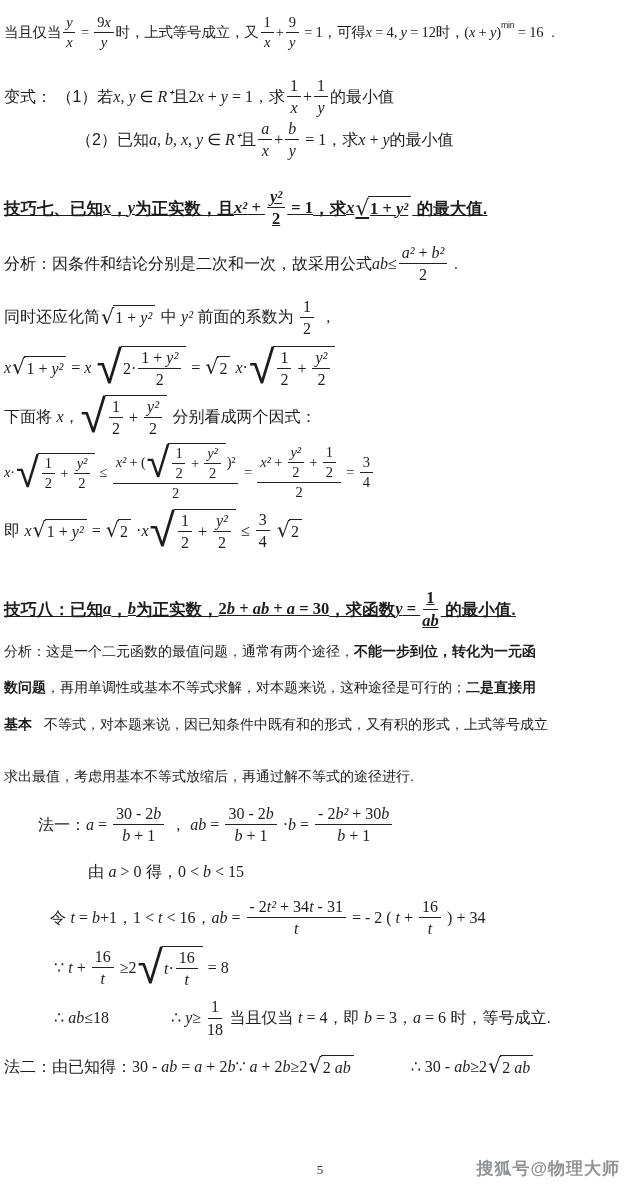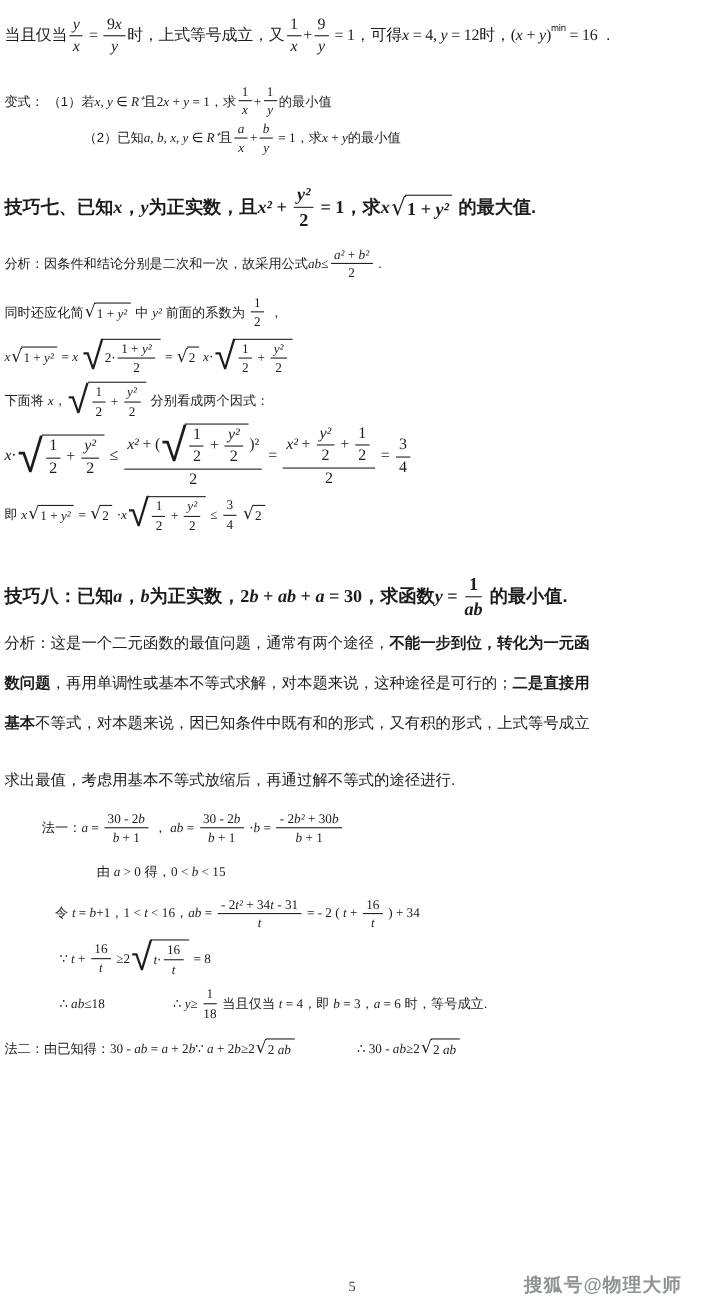--- a/index.html
+++ b/index.html
@@ -5,24 +5,24 @@
   * { margin:0; padding:0; box-sizing:border-box; }
   html,body { width:640px; height:1188px; }
   body {
     position:relative; background:#ffffff; color:#1c1c1c;
     font-family:"Liberation Sans", sans-serif;
     overflow:hidden; padding:14px 2px 0 4px;
   }
   #doc { width:100%; }
   .line {
     display:flex; align-items:center; white-space:pre;
-    font-size:12px; line-height:1.35;
+    font-size:16px; line-height:1.35;
   }
   .line.sm { font-size:14.5px; letter-spacing:-0.2px; }
-  .line.heading { font-size:16.5px; font-weight:700; }
+  .line.heading { font-size:16.5px; font-weight:700;text-decoration:underline; }
   .heading .vr, .heading .mr { font-weight:700; }
   .line.para { font-size:14px; line-height:1.25;align-items:flex-end; }
   .zh { font-family:"Liberation Sans", sans-serif; }
   .bd { font-weight:700; }
   .vr { font-family:"Liberation Serif", serif; font-style:italic; }
   .mr { font-family:"Liberation Serif", serif; }
   .frac {
     display:inline-flex; flex-direction:column; align-items:center;
     margin:0 2px; line-height:1.2; vertical-align:middle;
   }
@@ -65,21 +65,21 @@
     <div class="line heading" style="margin-top: 26px;"><span class="zh">技巧七、已知</span><span class="vr">x</span><span class="zh">，</span><span class="vr">y</span><span class="zh">为正实数，且</span><span class="vr">x²</span><span class="mr"> + </span><span class="frac"><span class="num"><span class="vr">y²</span></span><span class="den"><span class="mr">2</span></span></span><span class="mr"> = 1</span><span class="zh">，求</span><span class="vr">x</span><span class="sqrt"><span class="rad">√</span><span class="rct"><span class="mr">1 + </span><span class="vr">y²</span></span></span><span class="zh"> 的最大值.</span></div>
     <div class="line" style="margin-top: 14px;"><span class="zh">分析：因条件和结论分别是二次和一次，故采用公式</span><span class="vr">ab</span><span class="mr">≤</span><span class="frac"><span class="num"><span class="vr">a²</span><span class="mr"> + </span><span class="vr">b²</span></span><span class="den"><span class="mr">2</span></span></span><span class="zh"> .</span></div>
     <div class="line" style="margin-top: 12px;"><span class="zh">同时还应化简</span><span class="sqrt"><span class="rad">√</span><span class="rct"><span class="mr">1 + </span><span class="vr">y²</span></span></span><span class="zh"> 中 </span><span class="vr">y²</span><span class="zh"> 前面的系数为 </span><span class="frac"><span class="num"><span class="mr">1</span></span><span class="den"><span class="mr">2</span></span></span><span class="zh"> ，</span></div>
     <div class="line" style="margin-top: 8px;"><span class="vr">x</span><span class="sqrt"><span class="rad">√</span><span class="rct"><span class="mr">1 + </span><span class="vr">y²</span></span></span><span class="mr"> = </span><span class="vr">x</span><span class="mr"> </span><span class="sqrt tall"><span class="rad">√</span><span class="rct"><span class="mr">2·</span><span class="frac"><span class="num"><span class="mr">1 + </span><span class="vr">y²</span></span><span class="den"><span class="mr">2</span></span></span></span></span><span class="mr"> = </span><span class="sqrt"><span class="rad">√</span><span class="rct"><span class="mr">2</span></span></span><span class="mr"> </span><span class="vr">x</span><span class="mr">·</span><span class="sqrt tall"><span class="rad">√</span><span class="rct"><span class="frac"><span class="num"><span class="mr">1</span></span><span class="den"><span class="mr">2</span></span></span><span class="mr"> + </span><span class="frac"><span class="num"><span class="vr">y²</span></span><span class="den"><span class="mr">2</span></span></span></span></span></div>
     <div class="line" style="margin-top: 6px;"><span class="zh">下面将 </span><span class="vr">x</span><span class="zh">，</span><span class="sqrt tall"><span class="rad">√</span><span class="rct"><span class="frac"><span class="num"><span class="mr">1</span></span><span class="den"><span class="mr">2</span></span></span><span class="mr"> + </span><span class="frac"><span class="num"><span class="vr">y²</span></span><span class="den"><span class="mr">2</span></span></span></span></span><span class="zh"> 分别看成两个因式：</span></div>
     <div class="line sm" style="margin-top: 4px;"><span class="vr">x</span><span class="mr">·</span><span class="sqrt tall"><span class="rad">√</span><span class="rct"><span class="frac"><span class="num"><span class="mr">1</span></span><span class="den"><span class="mr">2</span></span></span><span class="mr"> + </span><span class="frac"><span class="num"><span class="vr">y²</span></span><span class="den"><span class="mr">2</span></span></span></span></span><span class="mr"> ≤ </span><span class="frac"><span class="num"><span class="vr">x²</span><span class="mr"> + (</span><span class="sqrt tall"><span class="rad">√</span><span class="rct"><span class="frac"><span class="num"><span class="mr">1</span></span><span class="den"><span class="mr">2</span></span></span><span class="mr"> + </span><span class="frac"><span class="num"><span class="vr">y²</span></span><span class="den"><span class="mr">2</span></span></span></span></span><span class="mr">)²</span></span><span class="den"><span class="mr">2</span></span></span><span class="mr"> = </span><span class="frac"><span class="num"><span class="vr">x²</span><span class="mr"> + </span><span class="frac"><span class="num"><span class="vr">y²</span></span><span class="den"><span class="mr">2</span></span></span><span class="mr"> + </span><span class="frac"><span class="num"><span class="mr">1</span></span><span class="den"><span class="mr">2</span></span></span></span><span class="den"><span class="mr">2</span></span></span><span class="mr"> = </span><span class="frac"><span class="num"><span class="mr">3</span></span><span class="den"><span class="mr">4</span></span></span></div>
     <div class="line" style="margin-top: 6px;"><span class="zh">即 </span><span class="vr">x</span><span class="sqrt"><span class="rad">√</span><span class="rct"><span class="mr">1 + </span><span class="vr">y²</span></span></span><span class="mr"> = </span><span class="sqrt"><span class="rad">√</span><span class="rct"><span class="mr">2</span></span></span><span class="mr"> ·</span><span class="vr">x</span><span class="sqrt tall"><span class="rad">√</span><span class="rct"><span class="frac"><span class="num"><span class="mr">1</span></span><span class="den"><span class="mr">2</span></span></span><span class="mr"> + </span><span class="frac"><span class="num"><span class="vr">y²</span></span><span class="den"><span class="mr">2</span></span></span></span></span><span class="mr"> ≤ </span><span class="frac"><span class="num"><span class="mr">3</span></span><span class="den"><span class="mr">4</span></span></span><span class="mr"> </span><span class="sqrt"><span class="rad">√</span><span class="rct"><span class="mr">2</span></span></span></div>
     <div class="line heading" style="margin-top: 36px;"><span class="zh">技巧八：已知</span><span class="vr">a</span><span class="zh">，</span><span class="vr">b</span><span class="zh">为正实数，</span><span class="mr">2</span><span class="vr">b</span><span class="mr"> + </span><span class="vr">ab</span><span class="mr"> + </span><span class="vr">a</span><span class="mr"> = 30</span><span class="zh">，求函数</span><span class="vr">y</span><span class="mr"> = </span><span class="frac"><span class="num"><span class="mr">1</span></span><span class="den"><span class="vr">ab</span></span></span><span class="zh"> 的最小值.</span></div>
     <div class="line para" style="margin-top: 12px;"><span class="zh">分析：这是一个二元函数的最值问题，通常有两个途径，</span><span class="zh bd">不能一步到位，转化为一元函</span></div>
     <div class="line para" style="margin-top: 19px;"><span class="zh bd">数问题</span><span class="zh">，再用单调性或基本不等式求解，对本题来说，这种途径是可行的；</span><span class="zh bd">二是直接用</span></div>
-    <div class="line para" style="margin-top: 19px;"><span class="zh bd">基本</span><span class="zh">不等式，对本题来说，因已知条件中既有和的形式，又有积的形式，上式等号成立</span></div>
+    <div class="line para" style="margin-top: 19px; gap: 12px;"><span class="zh bd">基本</span><span class="zh">不等式，对本题来说，因已知条件中既有和的形式，又有积的形式，上式等号成立</span></div>
     <div class="line para" style="margin-top: 35px;"><span class="zh">求出最值，考虑用基本不等式放缩后，再通过解不等式的途径进行.</span></div>
     <div class="line" style="margin-top: 18px; padding-left: 34px;"><span class="zh">法一：</span><span class="vr">a</span><span class="mr"> = </span><span class="frac"><span class="num"><span class="mr">30 - 2</span><span class="vr">b</span></span><span class="den"><span class="vr">b</span><span class="mr"> + 1</span></span></span><span class="mr"> ， </span><span class="vr">ab</span><span class="mr"> = </span><span class="frac"><span class="num"><span class="mr">30 - 2</span><span class="vr">b</span></span><span class="den"><span class="vr">b</span><span class="mr"> + 1</span></span></span><span class="mr"> ·</span><span class="vr">b</span><span class="mr"> = </span><span class="frac"><span class="num"><span class="mr">- 2</span><span class="vr">b²</span><span class="mr"> + 30</span><span class="vr">b</span></span><span class="den"><span class="vr">b</span><span class="mr"> + 1</span></span></span></div>
     <div class="line" style="margin-top: 16px; padding-left: 84px;"><span class="zh">由 </span><span class="vr">a</span><span class="mr"> &gt; 0</span><span class="zh"> 得，</span><span class="mr">0 &lt; </span><span class="vr">b</span><span class="mr"> &lt; 15</span></div>
     <div class="line" style="margin-top: 14px; padding-left: 46px;"><span class="zh">令 </span><span class="vr">t</span><span class="mr"> = </span><span class="vr">b</span><span class="mr">+1</span><span class="zh">，</span><span class="mr">1 &lt; </span><span class="vr">t</span><span class="mr"> &lt; 16</span><span class="zh">，</span><span class="vr">ab</span><span class="mr"> = </span><span class="frac"><span class="num"><span class="mr">- 2</span><span class="vr">t²</span><span class="mr"> + 34</span><span class="vr">t</span><span class="mr"> - 31</span></span><span class="den"><span class="vr">t</span></span></span><span class="mr"> = - 2 ( </span><span class="vr">t</span><span class="mr"> + </span><span class="frac"><span class="num"><span class="mr">16</span></span><span class="den"><span class="vr">t</span></span></span><span class="mr"> ) + 34</span></div>
     <div class="line" style="margin-top: 8px; padding-left: 50px;"><span class="mr">∵ </span><span class="vr">t</span><span class="mr"> + </span><span class="frac"><span class="num"><span class="mr">16</span></span><span class="den"><span class="vr">t</span></span></span><span class="mr"> ≥2</span><span class="sqrt tall"><span class="rad">√</span><span class="rct"><span class="vr">t</span><span class="mr">·</span><span class="frac"><span class="num"><span class="mr">16</span></span><span class="den"><span class="vr">t</span></span></span></span></span><span class="mr"> = 8</span></div>
     <div class="line" style="margin-top: 8px; padding-left: 50px;"><span class="mr">∴ </span><span class="vr">ab</span><span class="mr">≤18</span><span class="spacer" style="width: 62px;"></span><span class="mr">∴ </span><span class="vr">y</span><span class="mr">≥ </span><span class="frac"><span class="num"><span class="mr">1</span></span><span class="den"><span class="mr">18</span></span></span><span class="zh"> 当且仅当 </span><span class="vr">t</span><span class="mr"> = 4</span><span class="zh">，即 </span><span class="vr">b</span><span class="mr"> = 3</span><span class="zh">，</span><span class="vr">a</span><span class="mr"> = 6</span><span class="zh"> 时，等号成立.</span></div>
     <div class="line" style="margin-top: 16px;"><span class="zh">法二：由已知得：</span><span class="mr">30 - </span><span class="vr">ab</span><span class="mr"> = </span><span class="vr">a</span><span class="mr"> + 2</span><span class="vr">b</span><span class="mr">∵ </span><span class="vr">a</span><span class="mr"> + 2</span><span class="vr">b</span><span class="mr">≥2</span><span class="sqrt"><span class="rad">√</span><span class="rct"><span class="mr">2 </span><span class="vr">ab</span></span></span><span class="spacer" style="width: 56px;"></span><span class="mr">∴ 30 - </span><span class="vr">ab</span><span class="mr">≥2</span><span class="sqrt"><span class="rad">√</span><span class="rct"><span class="mr">2 </span><span class="vr">ab</span></span></span></div>
   </div>
 
 <div class="page-num">5</div>

